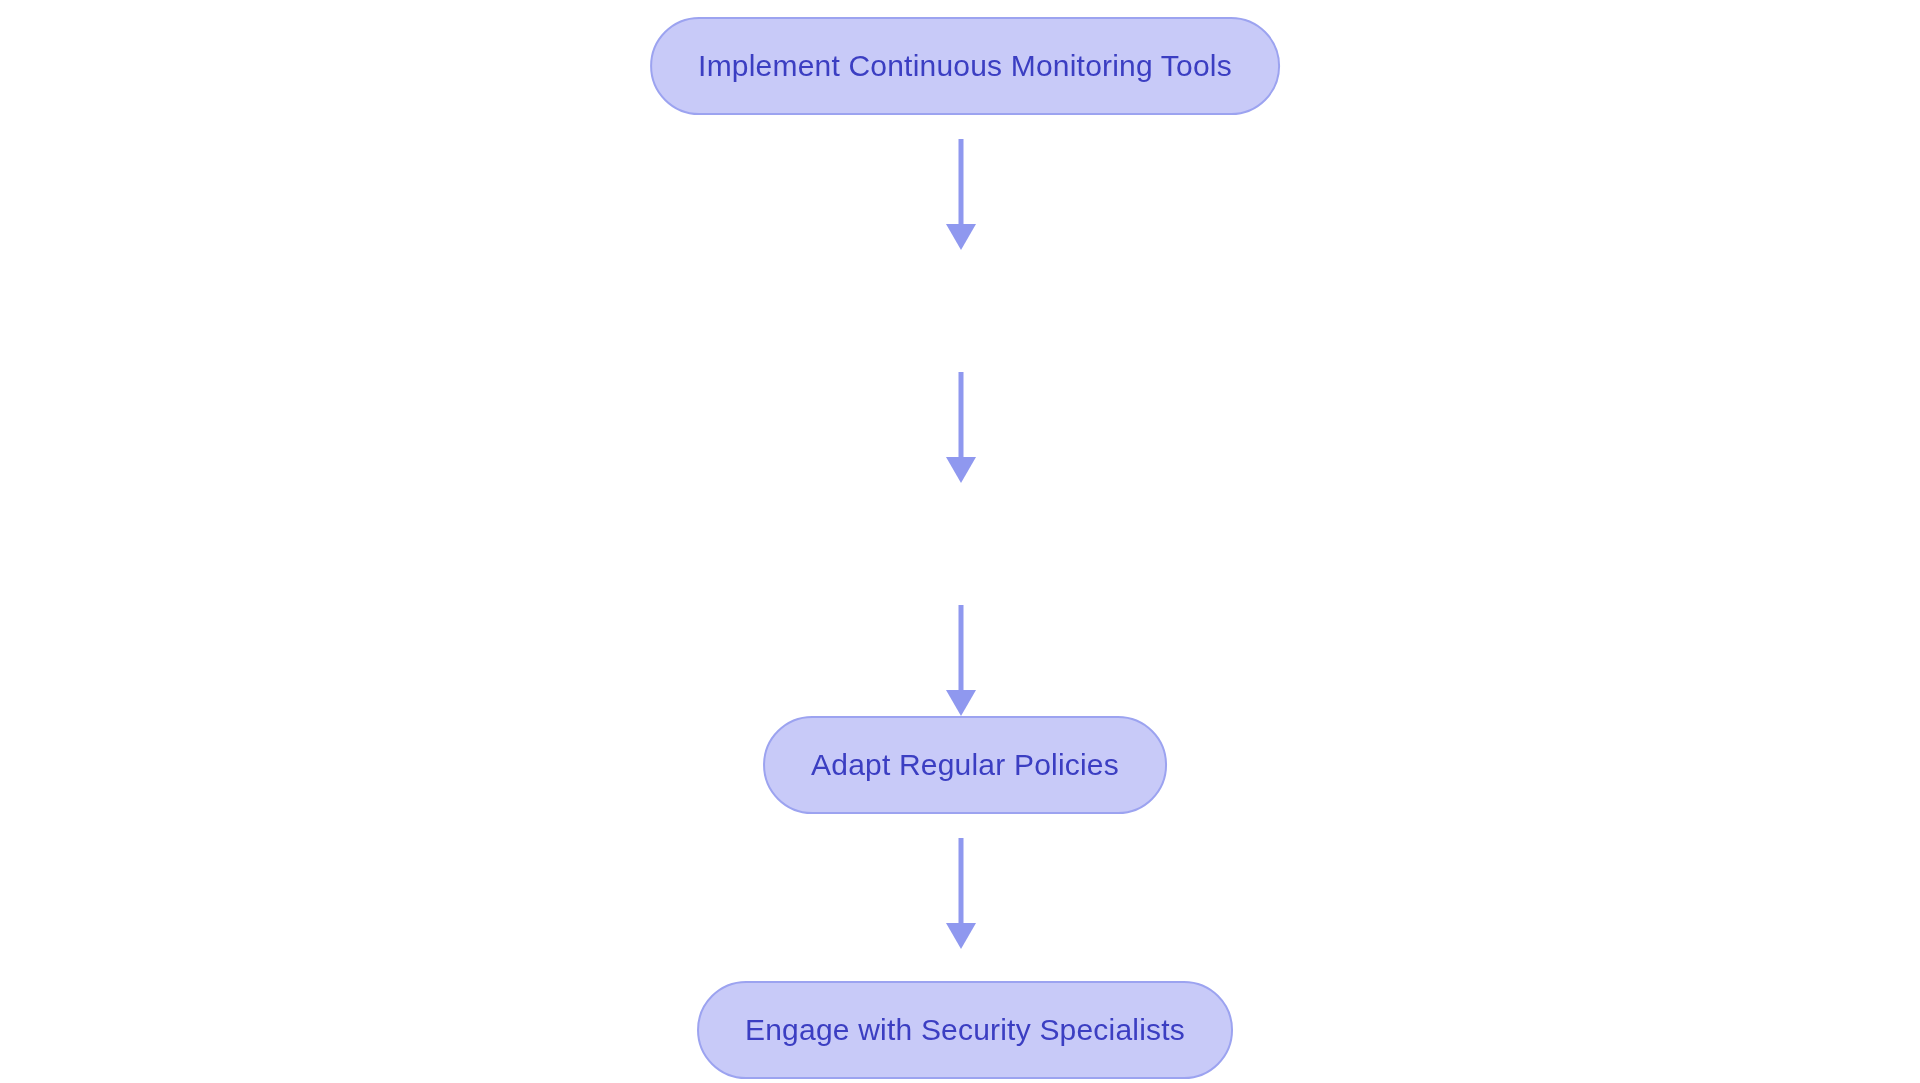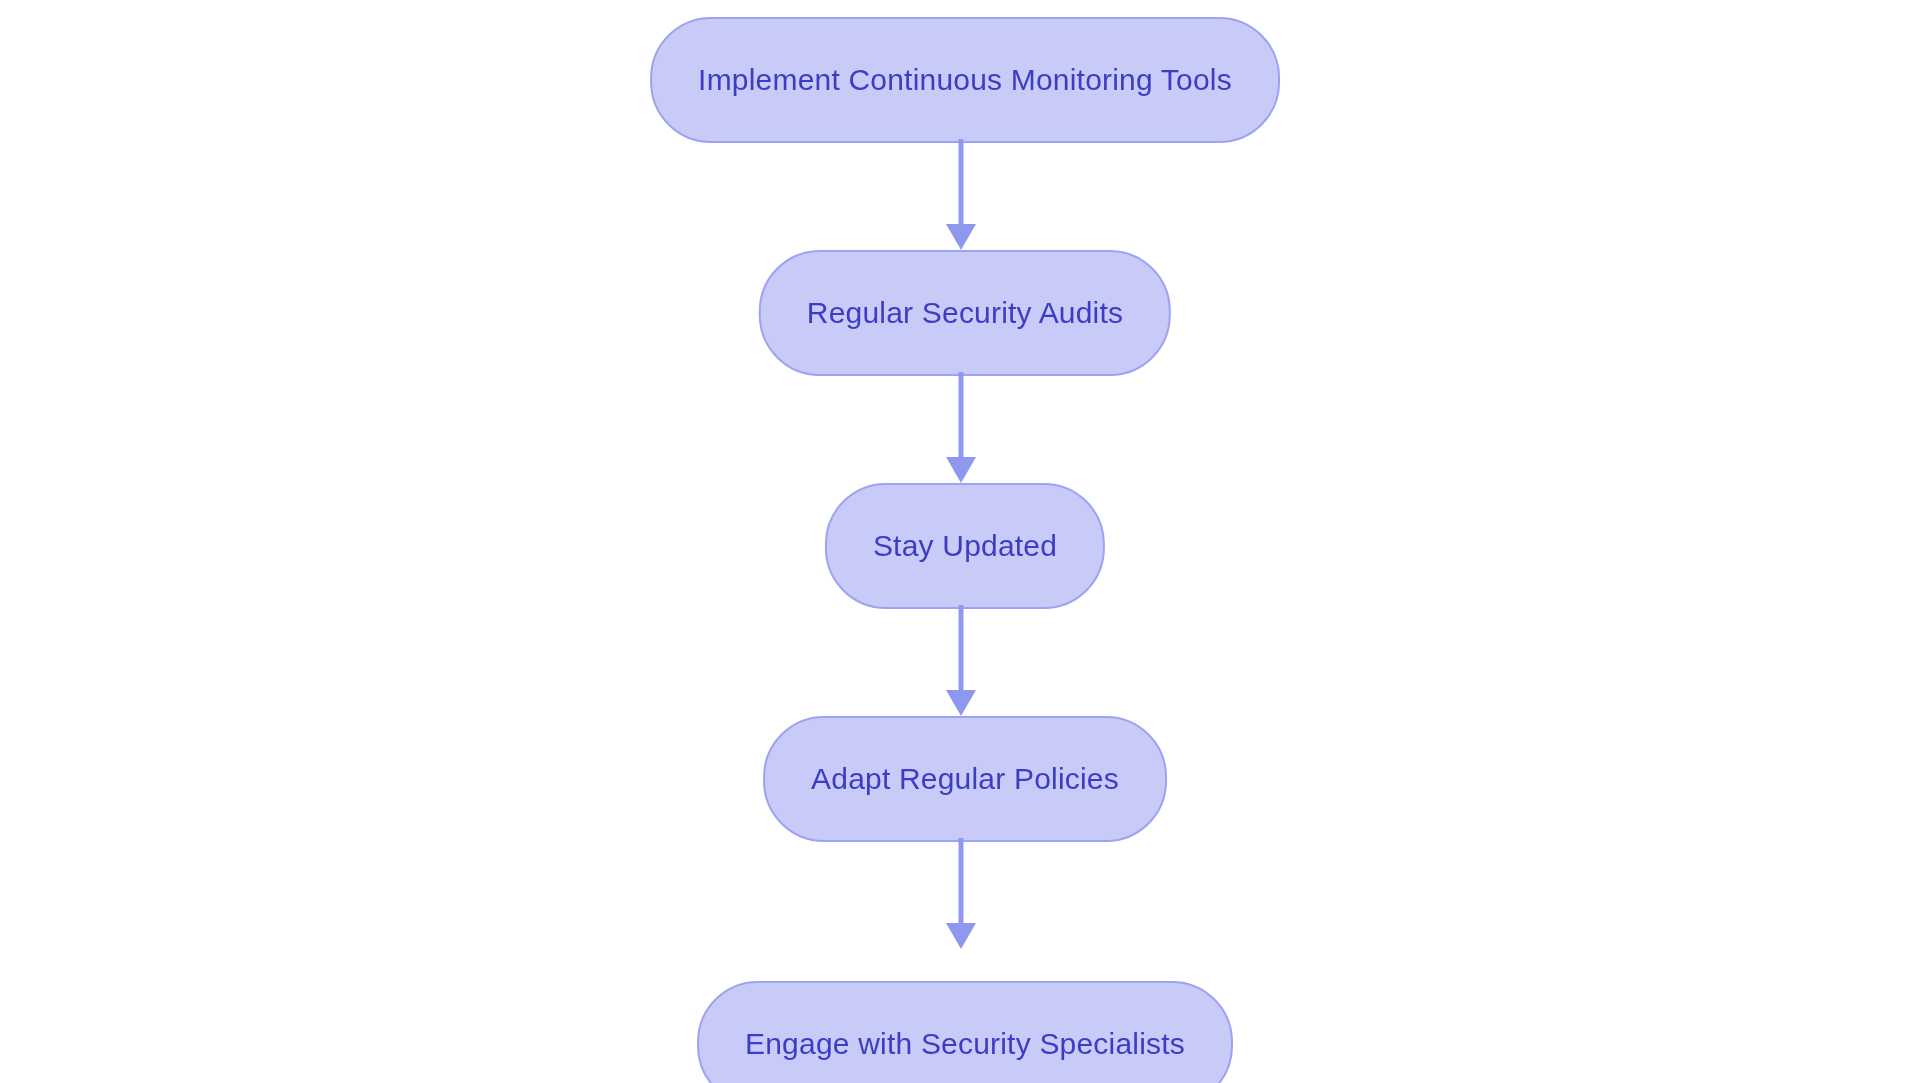--- a/index.html
+++ b/index.html
@@ -12,21 +12,21 @@
     width: 1920px;
     height: 1083px;
     background: var(--background, #ffffff);
     overflow: hidden;
     font-family: "Liberation Sans", sans-serif;
   }
   .flow-node {
     position: absolute;
     left: 965px;
     transform: translateX(-50%);
-    height: 126px;
+    height: 98px;
     box-sizing: border-box;
     display: flex;
     align-items: center;
     justify-content: center;
     width: fit-content;
     white-space: nowrap;
     padding: 0 46px;
     border-radius: 61px;
     background: var(--node_fill, #c8caf8);
     border: 2px solid var(--node_border, #9ca3f0);
@@ -63,34 +63,28 @@
     <span>Implement Continuous Monitoring Tools</span>
   </div>
 
   <div class="flow-arrow arrow-1">
     <svg viewBox="0 0 34 111" aria-hidden="true">
       <rect x="14.5" y="0" width="5" height="88" fill="currentColor"></rect>
       <polygon points="2,85 32,85 17,111" fill="currentColor"></polygon>
     </svg>
   </div>
 
-  <div class="flow-node node-2">
-    <span>Regular Security Audits</span>
-  </div>
 
   <div class="flow-arrow arrow-2">
     <svg viewBox="0 0 34 111" aria-hidden="true">
       <rect x="14.5" y="0" width="5" height="88" fill="currentColor"></rect>
       <polygon points="2,85 32,85 17,111" fill="currentColor"></polygon>
     </svg>
   </div>
 
-  <div class="flow-node node-3">
-    <span>Stay Updated</span>
-  </div>
 
   <div class="flow-arrow arrow-3">
     <svg viewBox="0 0 34 111" aria-hidden="true">
       <rect x="14.5" y="0" width="5" height="88" fill="currentColor"></rect>
       <polygon points="2,85 32,85 17,111" fill="currentColor"></polygon>
     </svg>
   </div>
 
   <div class="flow-node node-4">
     <span>Adapt Regular Policies</span>

